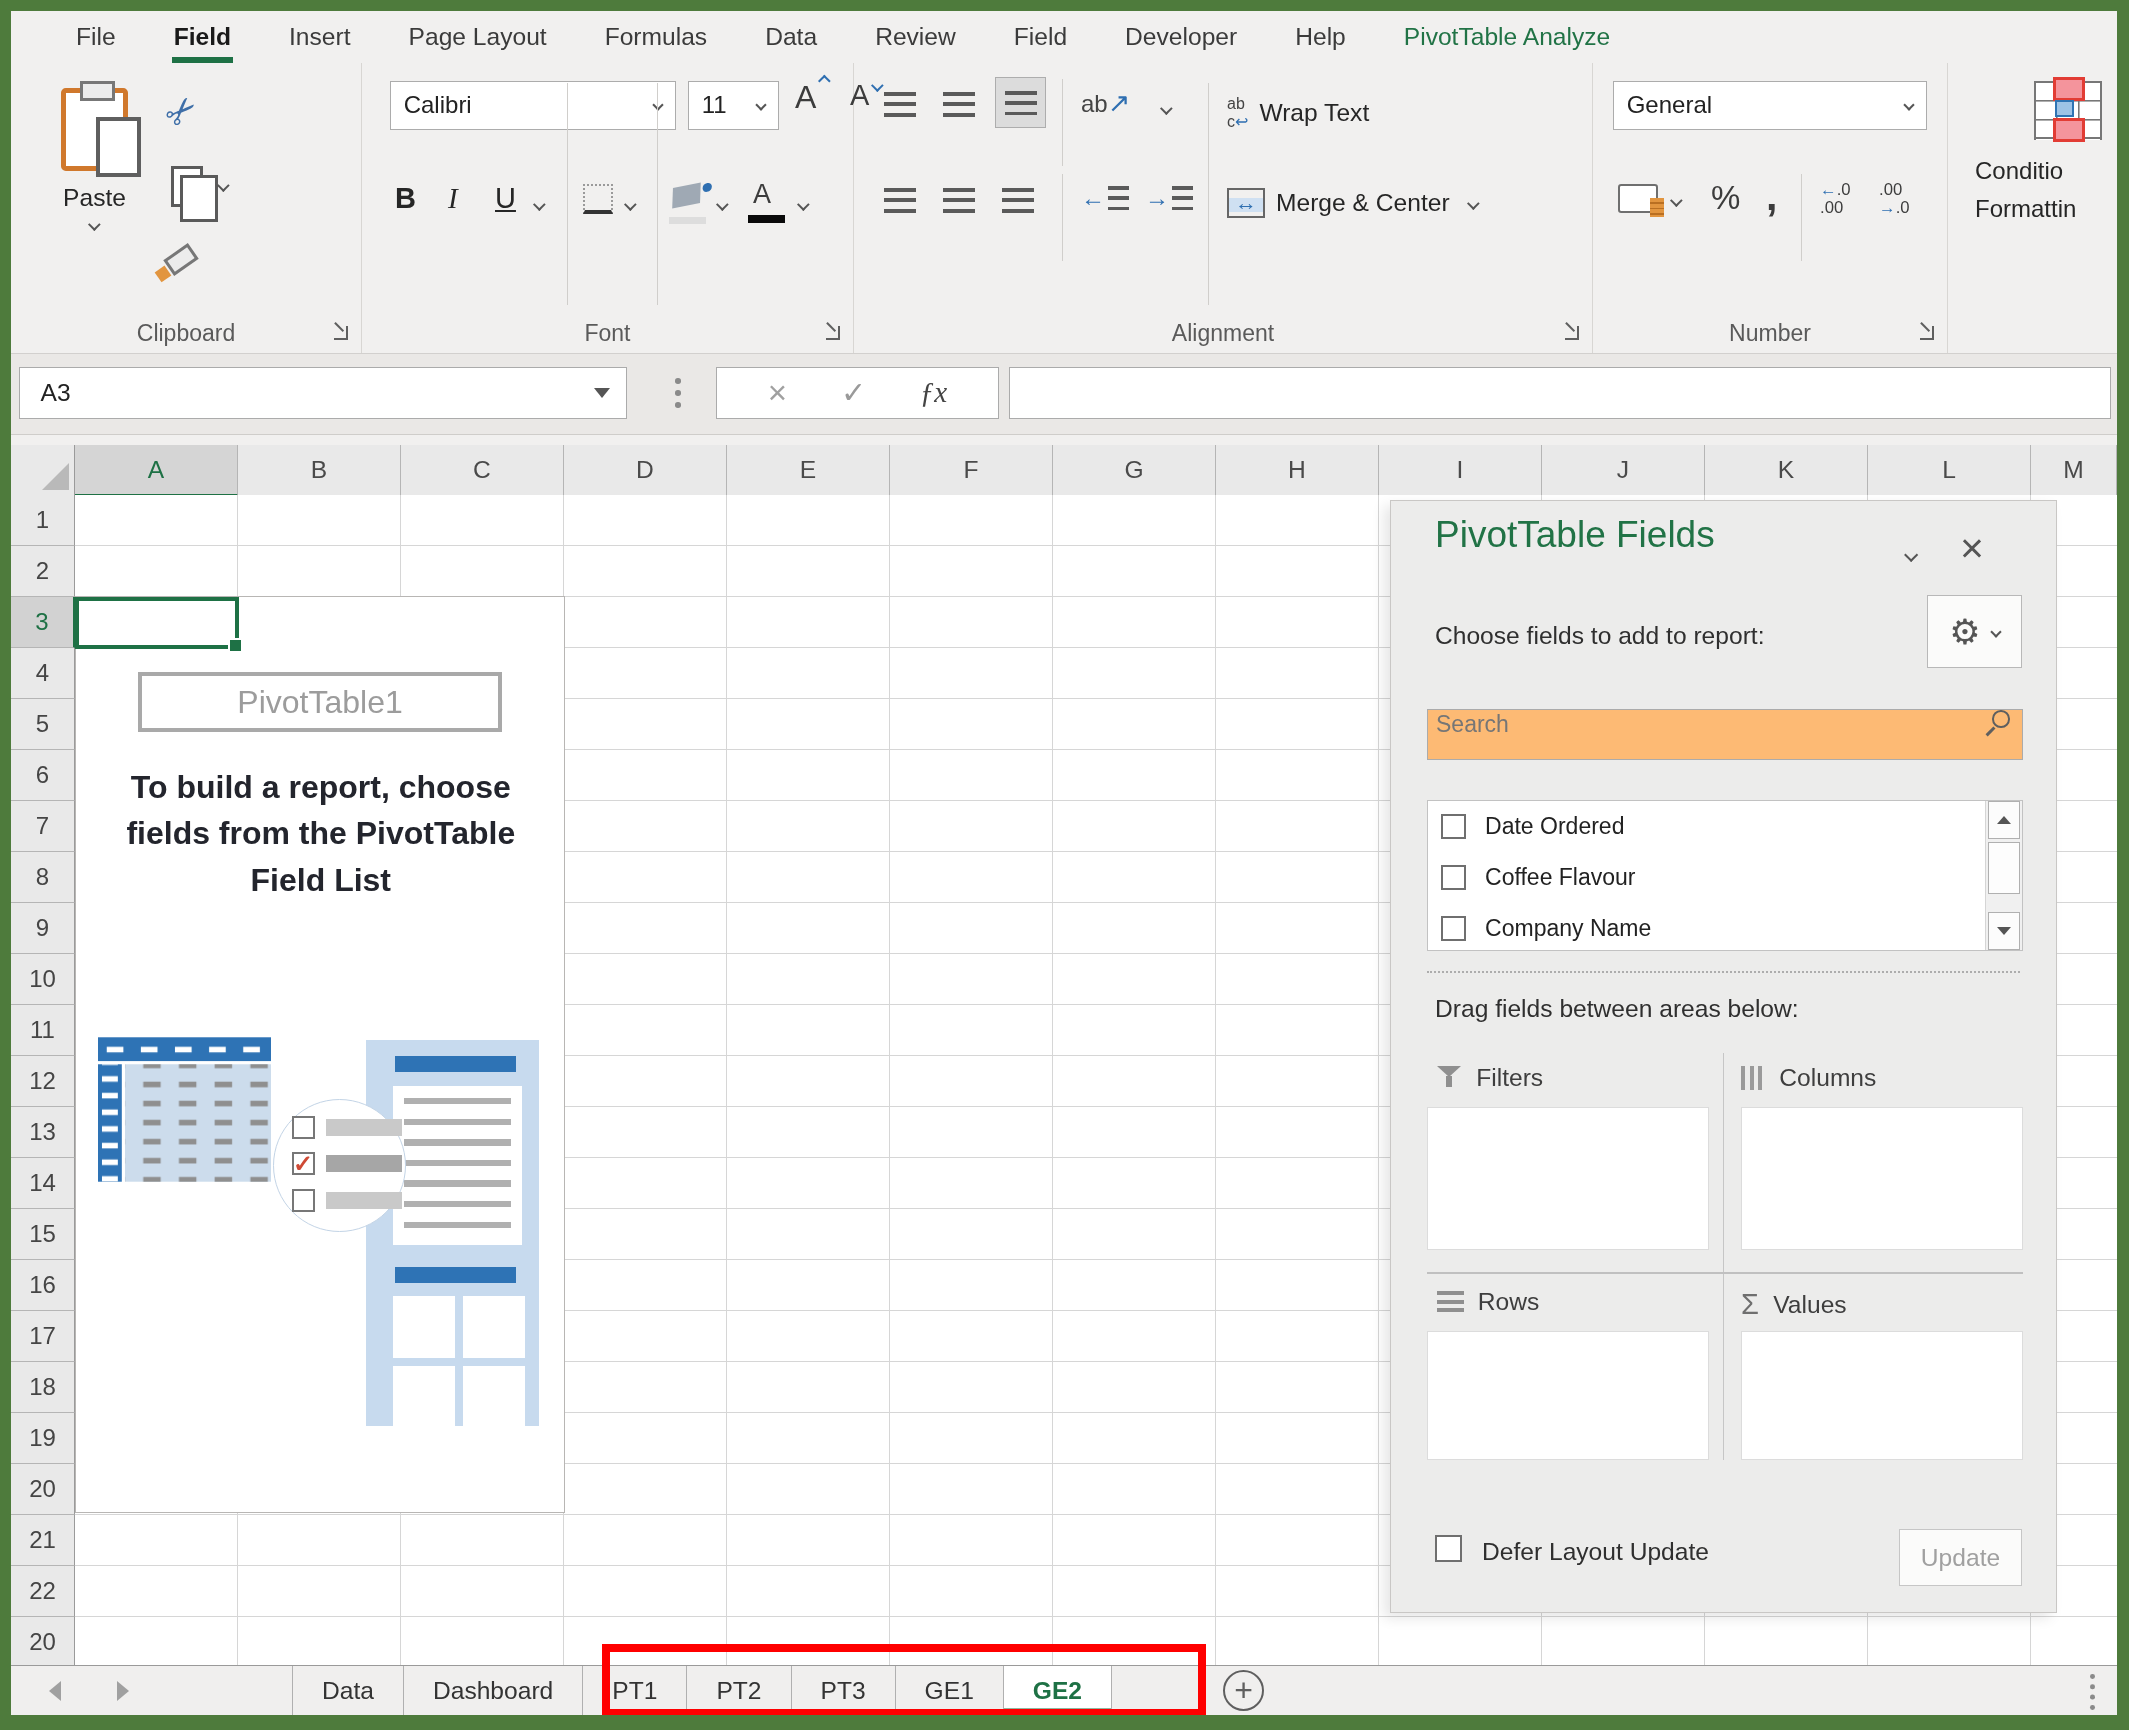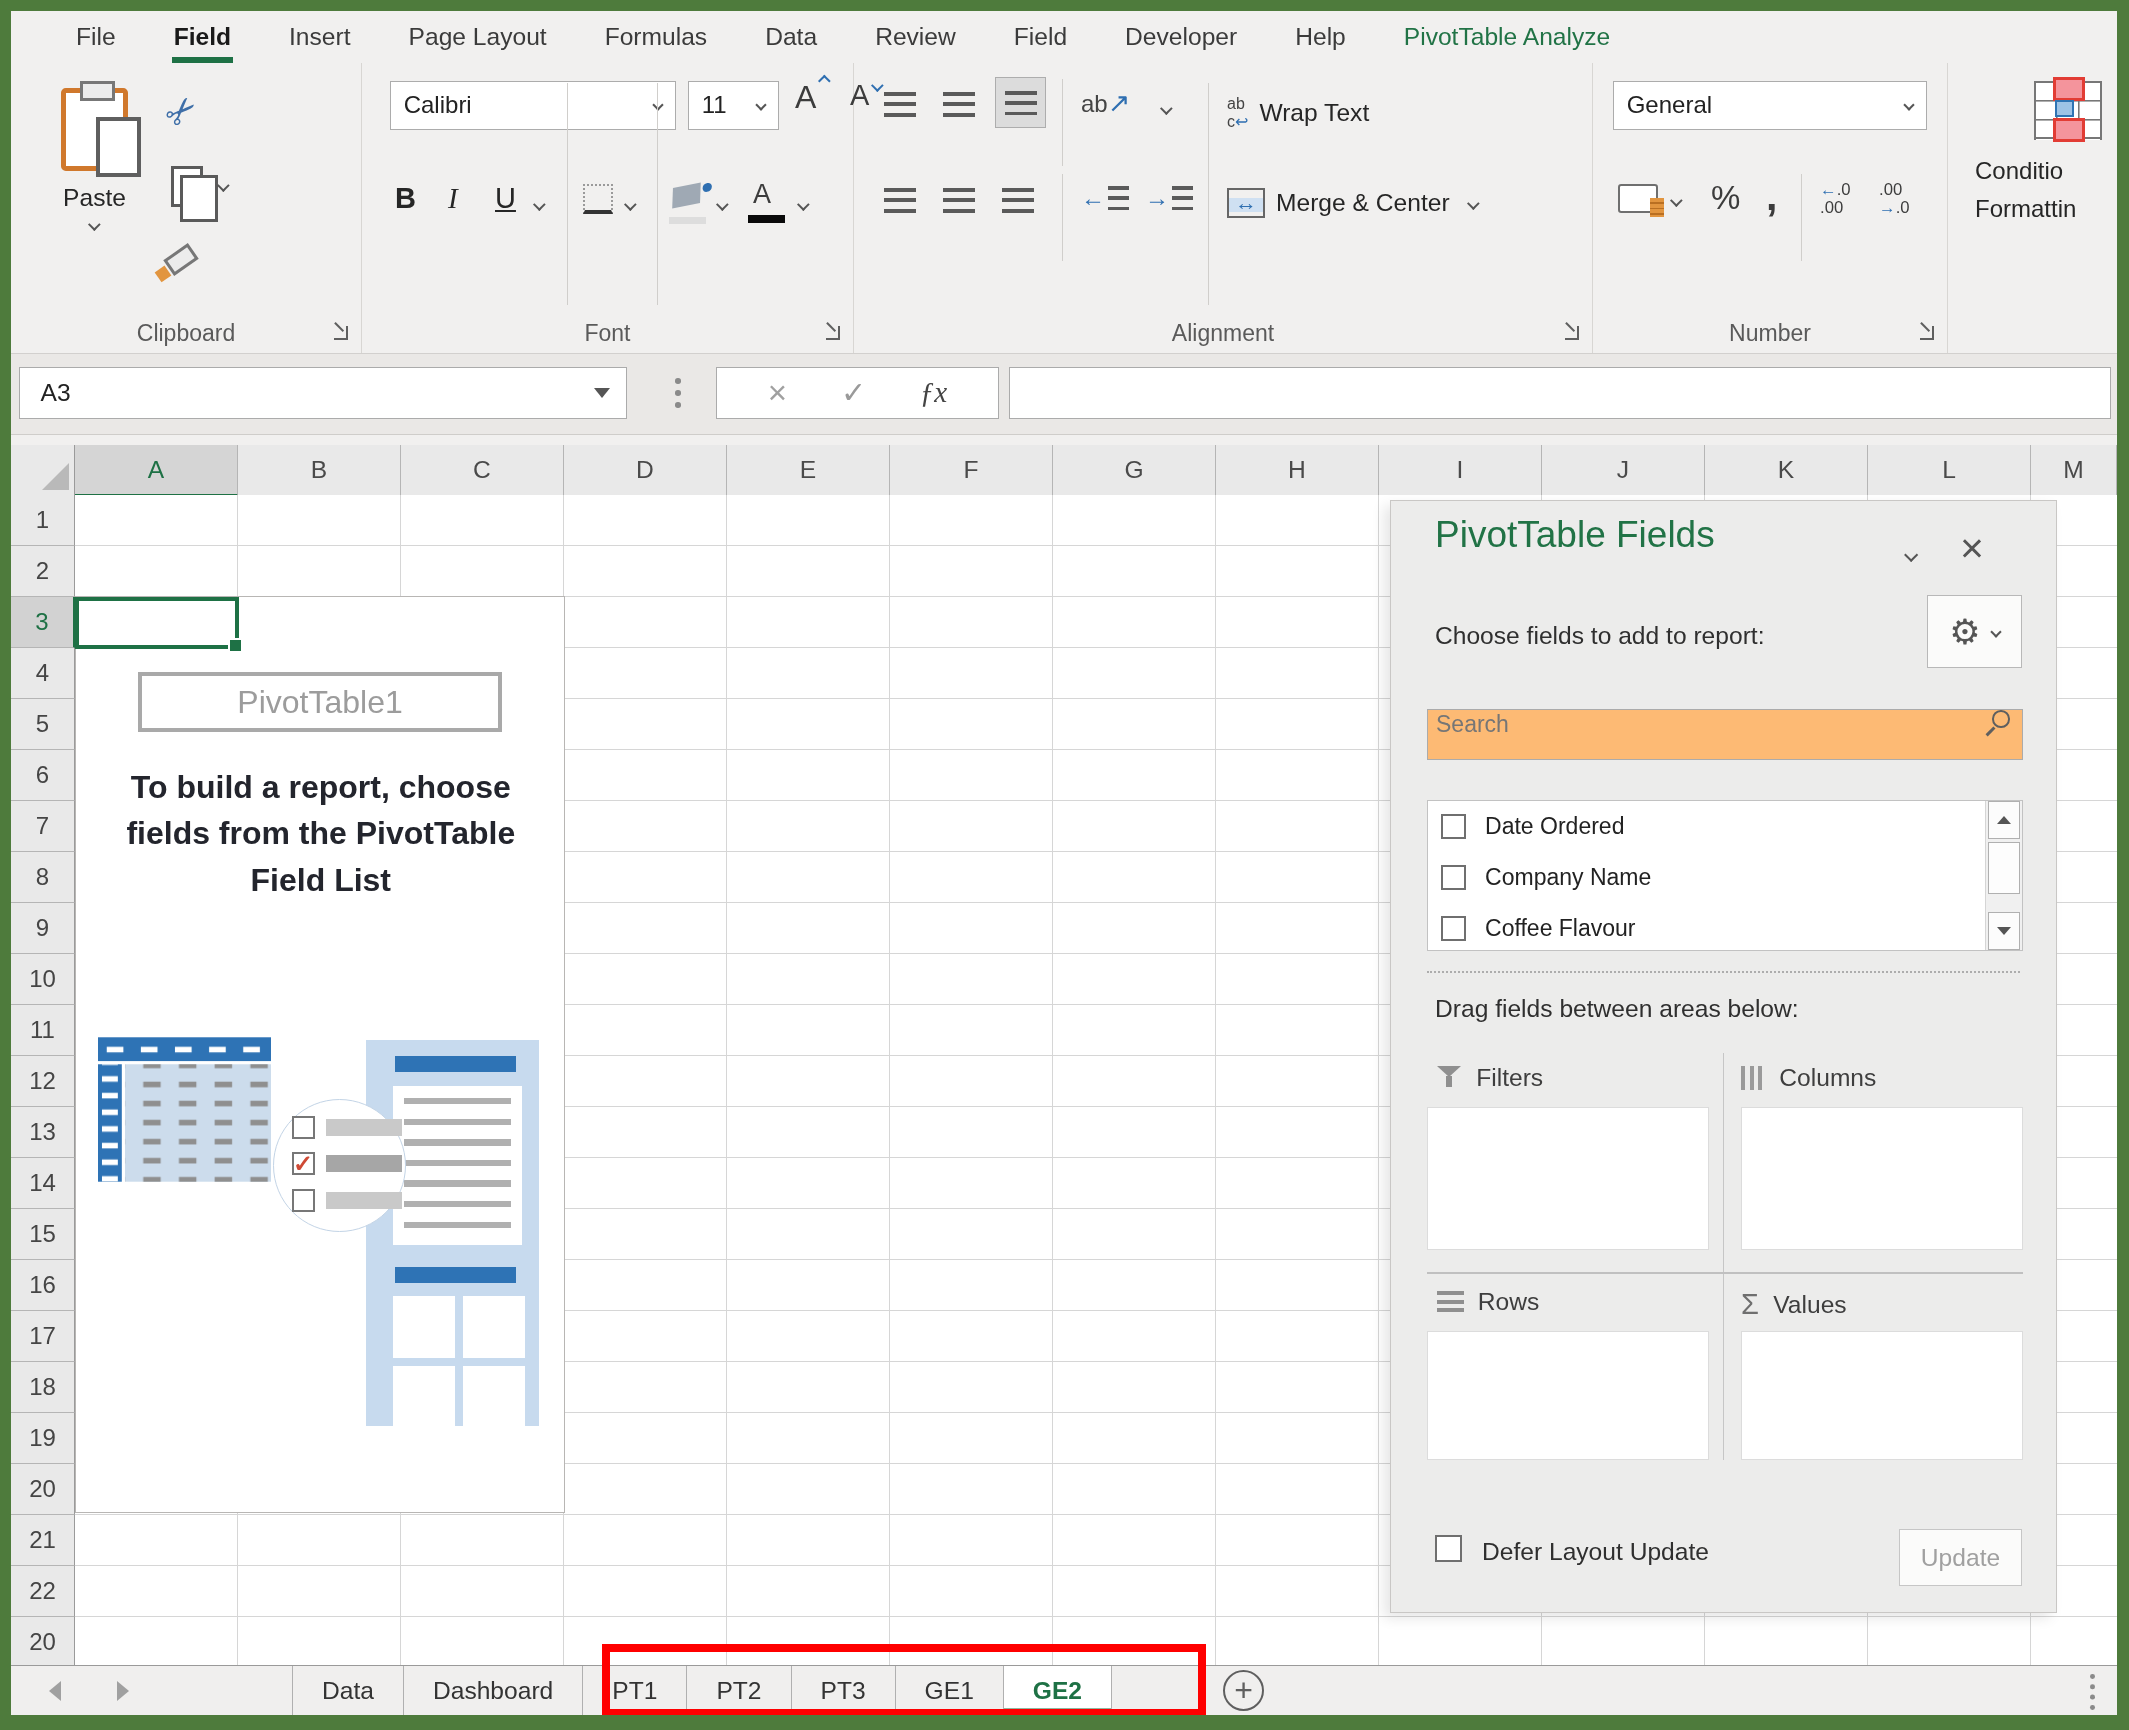--- a/index.html
+++ b/index.html
@@ -477,25 +477,25 @@
     </div>
     <div class="flist">
       <div>
 
       <div class="fitem">
           <span class="fcheck"></span>
           <span>Date Ordered</span>
         </div>
             <div class="fitem">
           <span class="fcheck"></span>
-          <span>Company Name</span>
+          <span>Coffee Flavour</span>
         </div>
             <div class="fitem">
           <span class="fcheck"></span>
-          <span>Coffee Flavour</span>
+          <span>Company Name</span>
         </div>
           </div>
       <div class="fscroll">
         <span class="fsbtn fs-up">
               <i class="tri-up"></i>
             </span>
         <span class="fs-th"></span>
         <span class="fsbtn fs-dn">
               <i class="tri-dn"></i>
             </span>

